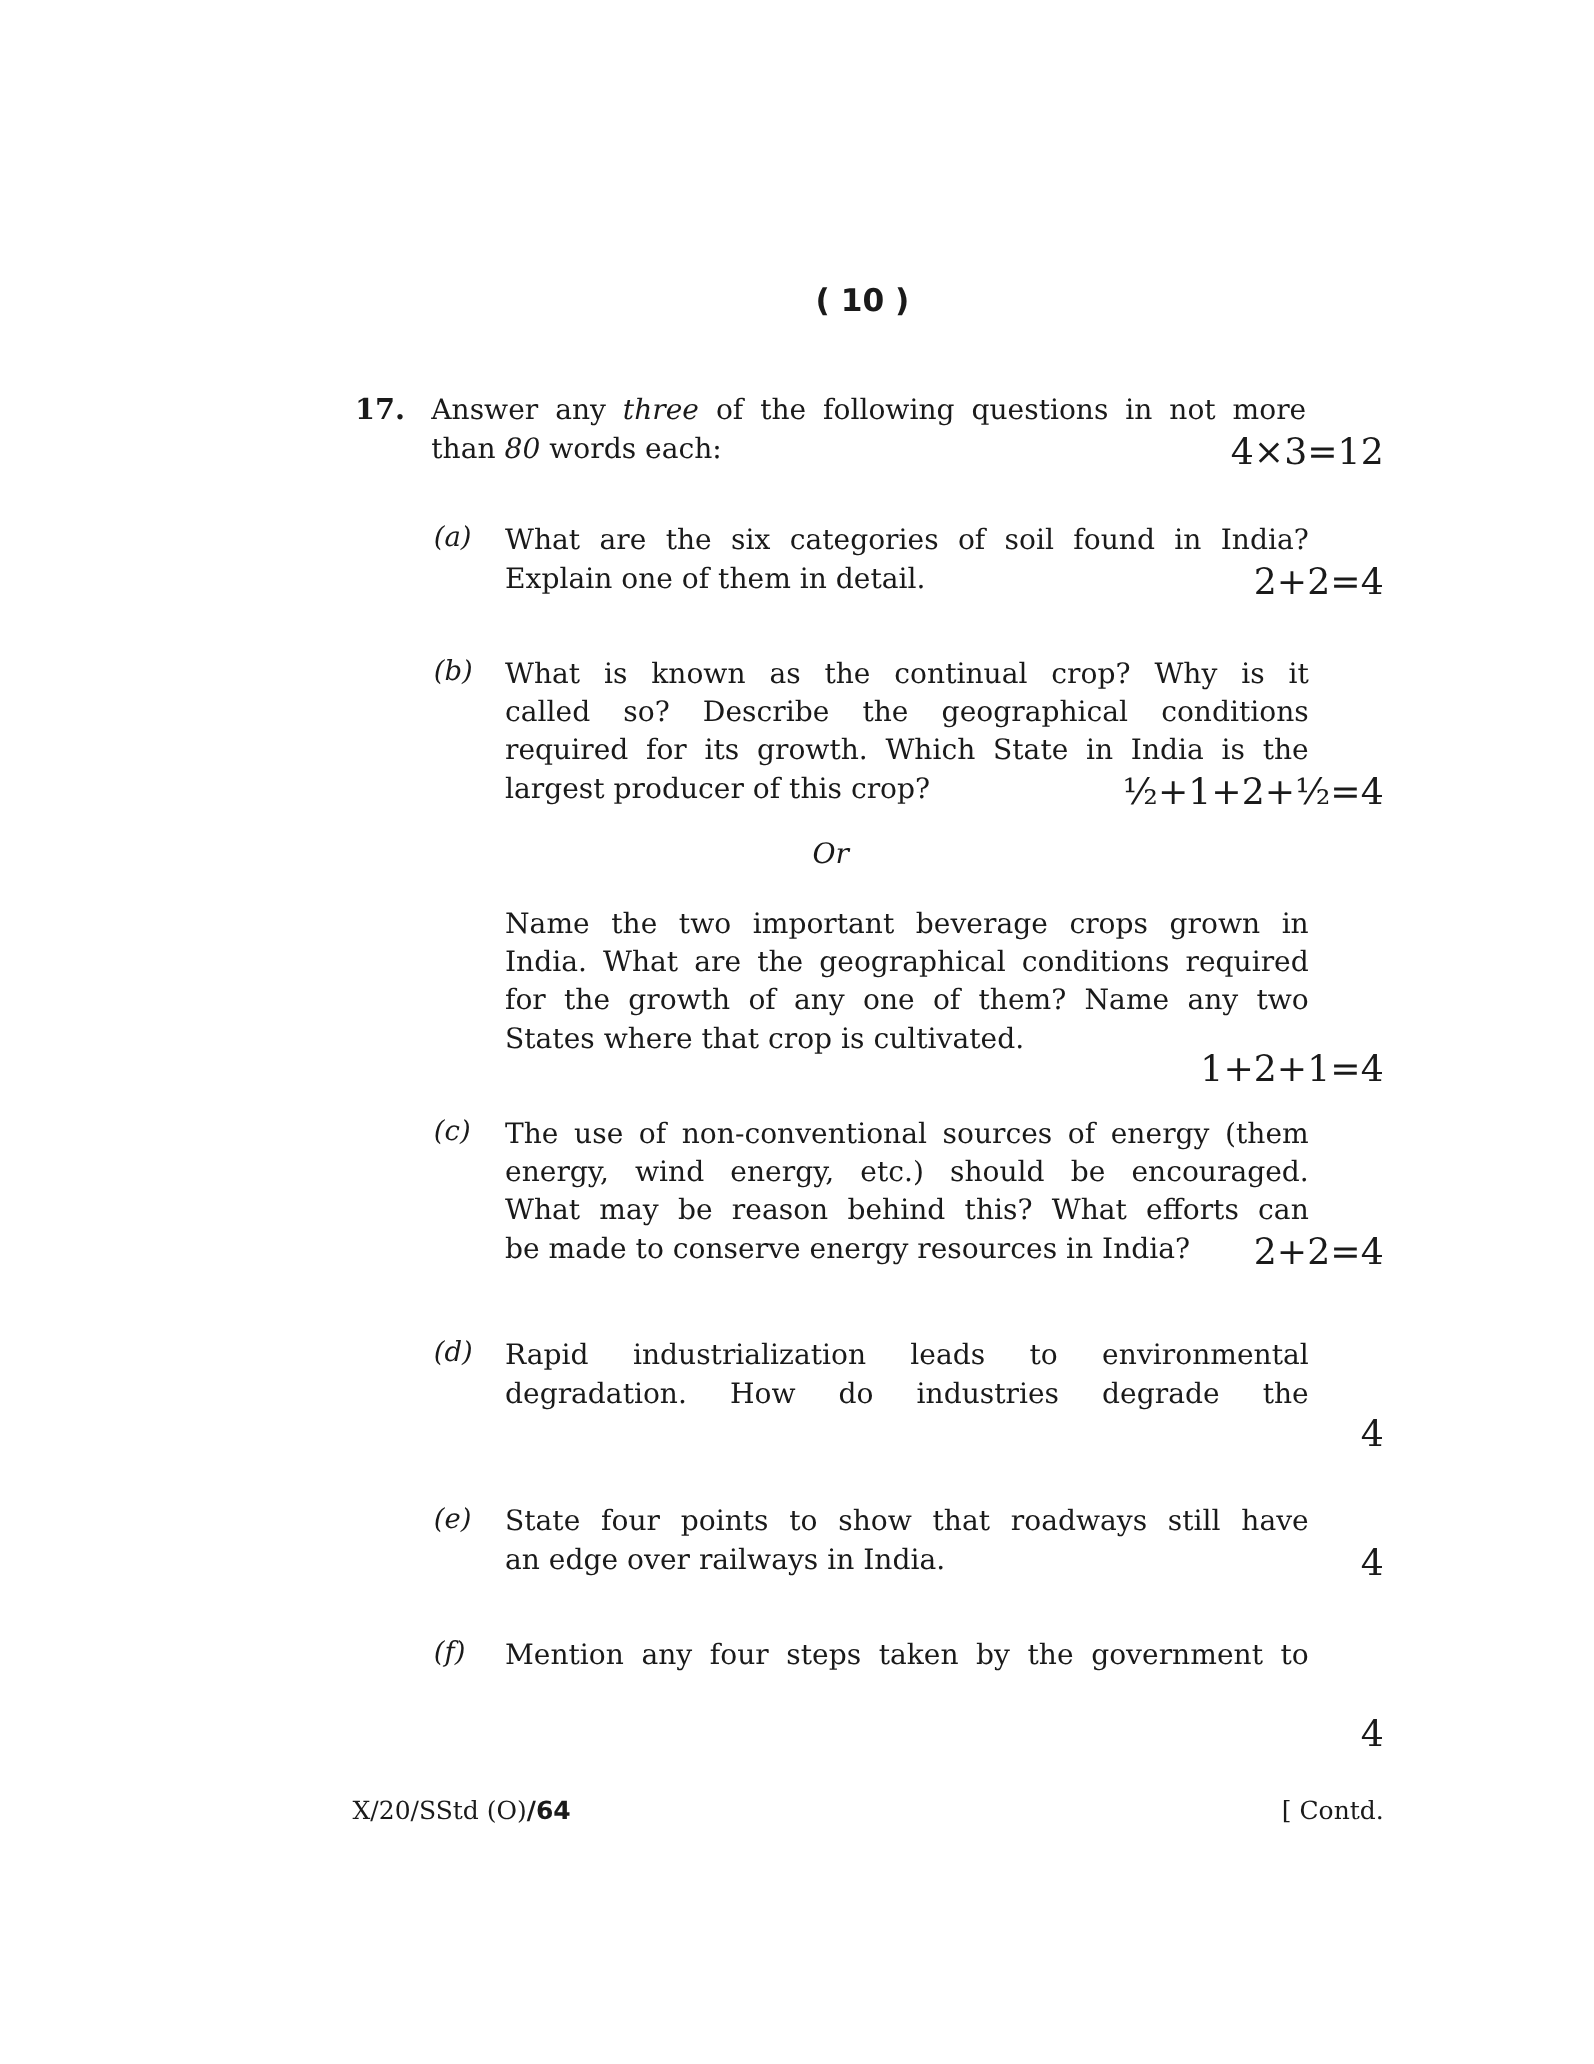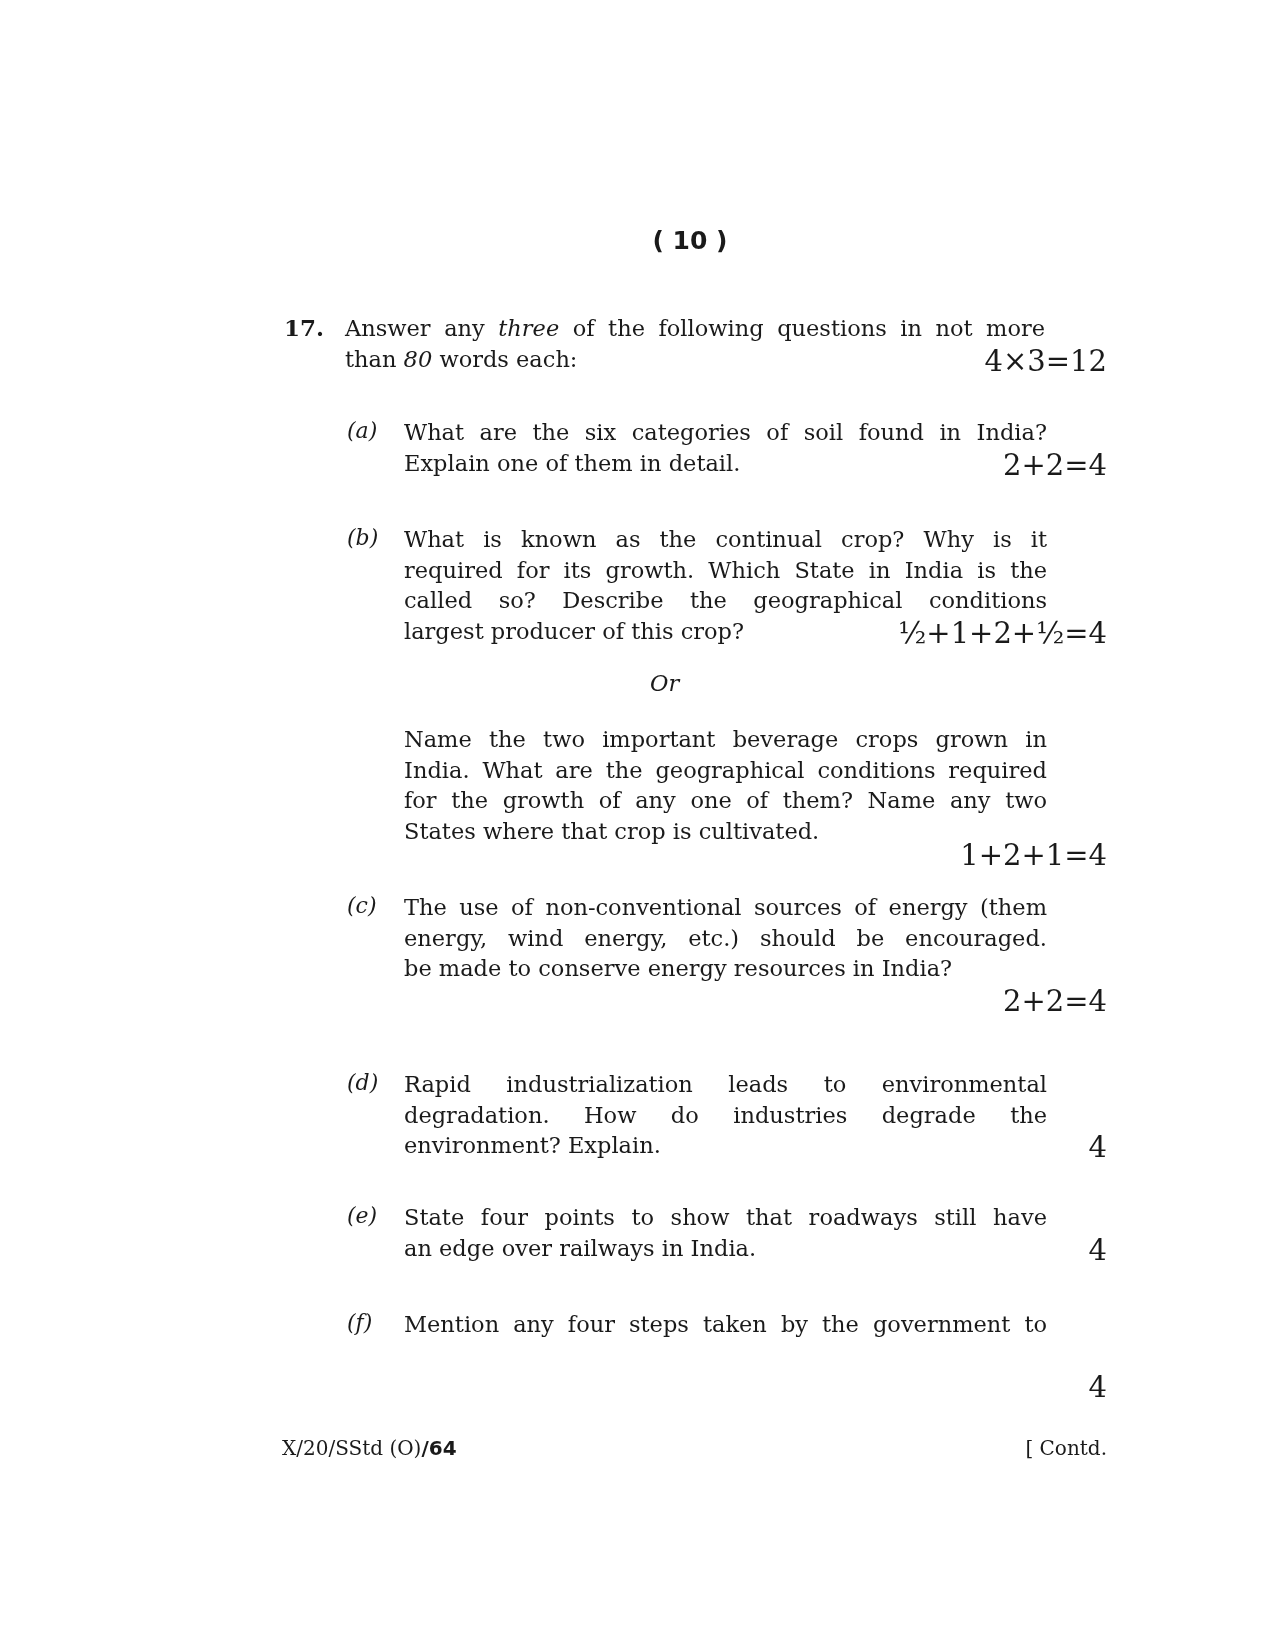--- a/index.html
+++ b/index.html
@@ -41,49 +41,49 @@
 <div class="label" style="top:418px;">(a)</div>
 <div class="block" style="top:417px;">
   <span class="j">What are the six categories of soil found in India?</span>
   <span class="line">Explain one of them in detail.</span>
 </div>
 <div class="marks" style="top:448px;">2+2=4</div>
 
 <div class="label" style="top:525px;">(b)</div>
 <div class="block" style="top:524px;">
   <span class="j">What is known as the continual crop? Why is it</span>
+  <span class="j">called so? Describe the geographical conditions</span>
   <span class="j">required for its growth. Which State in India is the</span>
-  <span class="j">called so? Describe the geographical conditions</span>
   <span class="line">largest producer of this crop?</span>
 </div>
 <div class="marks" style="top:616px;">½+1+2+½=4</div>
 
 <div class="or" style="top:670px;">Or</div>
 
 <div class="block" style="top:724px;">
   <span class="j">Name the two important beverage crops grown in</span>
   <span class="j">India. What are the geographical conditions required</span>
   <span class="j">for the growth of any one of them? Name any two</span>
   <span class="line">States where that crop is cultivated.</span>
 </div>
 <div class="marks" style="top:816px;margin-top:22px;">1+2+1=4</div>
 
 <div class="label" style="top:893px;">(c)</div>
 <div class="block" style="top:892px;">
   <span class="j">The use of non-conventional sources of energy (them</span>
   <span class="j">energy, wind energy, etc.) should be encouraged.</span>
+  <span class="j">What may be reason behind this? What efforts can</span>
   <span class="line">be made to conserve energy resources in India?</span>
 </div>
 <div class="marks" style="top:984px;">2+2=4</div>
 
 <div class="label" style="top:1070px;">(d)</div>
 <div class="block" style="top:1069px;">
   <span class="j">Rapid industrialization leads to environmental</span>
   <span class="j">degradation. How do industries degrade the</span>
-  <span class="line">environment? Explain.</span>
 </div>
 <div class="marks" style="top:1130px;">4</div>
 
 <div class="label" style="top:1203px;">(e)</div>
 <div class="block" style="top:1202px;">
   <span class="j">State four points to show that roadways still have</span>
   <span class="line">an edge over railways in India.</span>
 </div>
 <div class="marks" style="top:1233px;">4</div>
 

